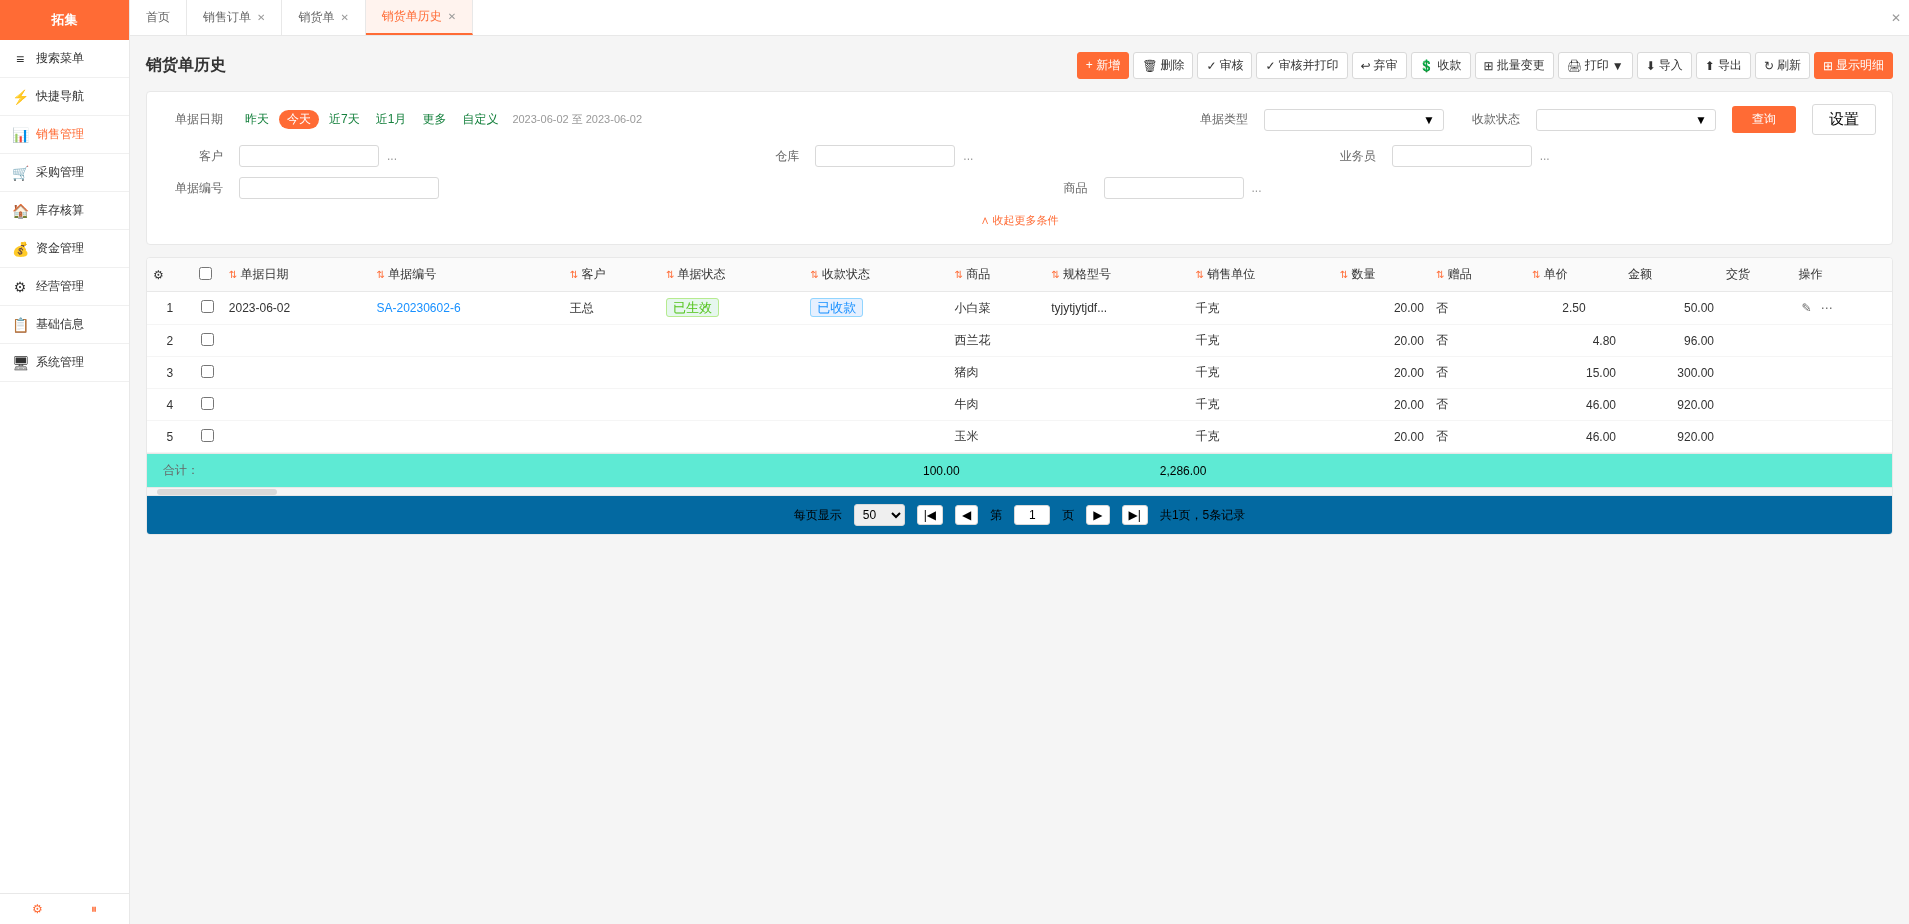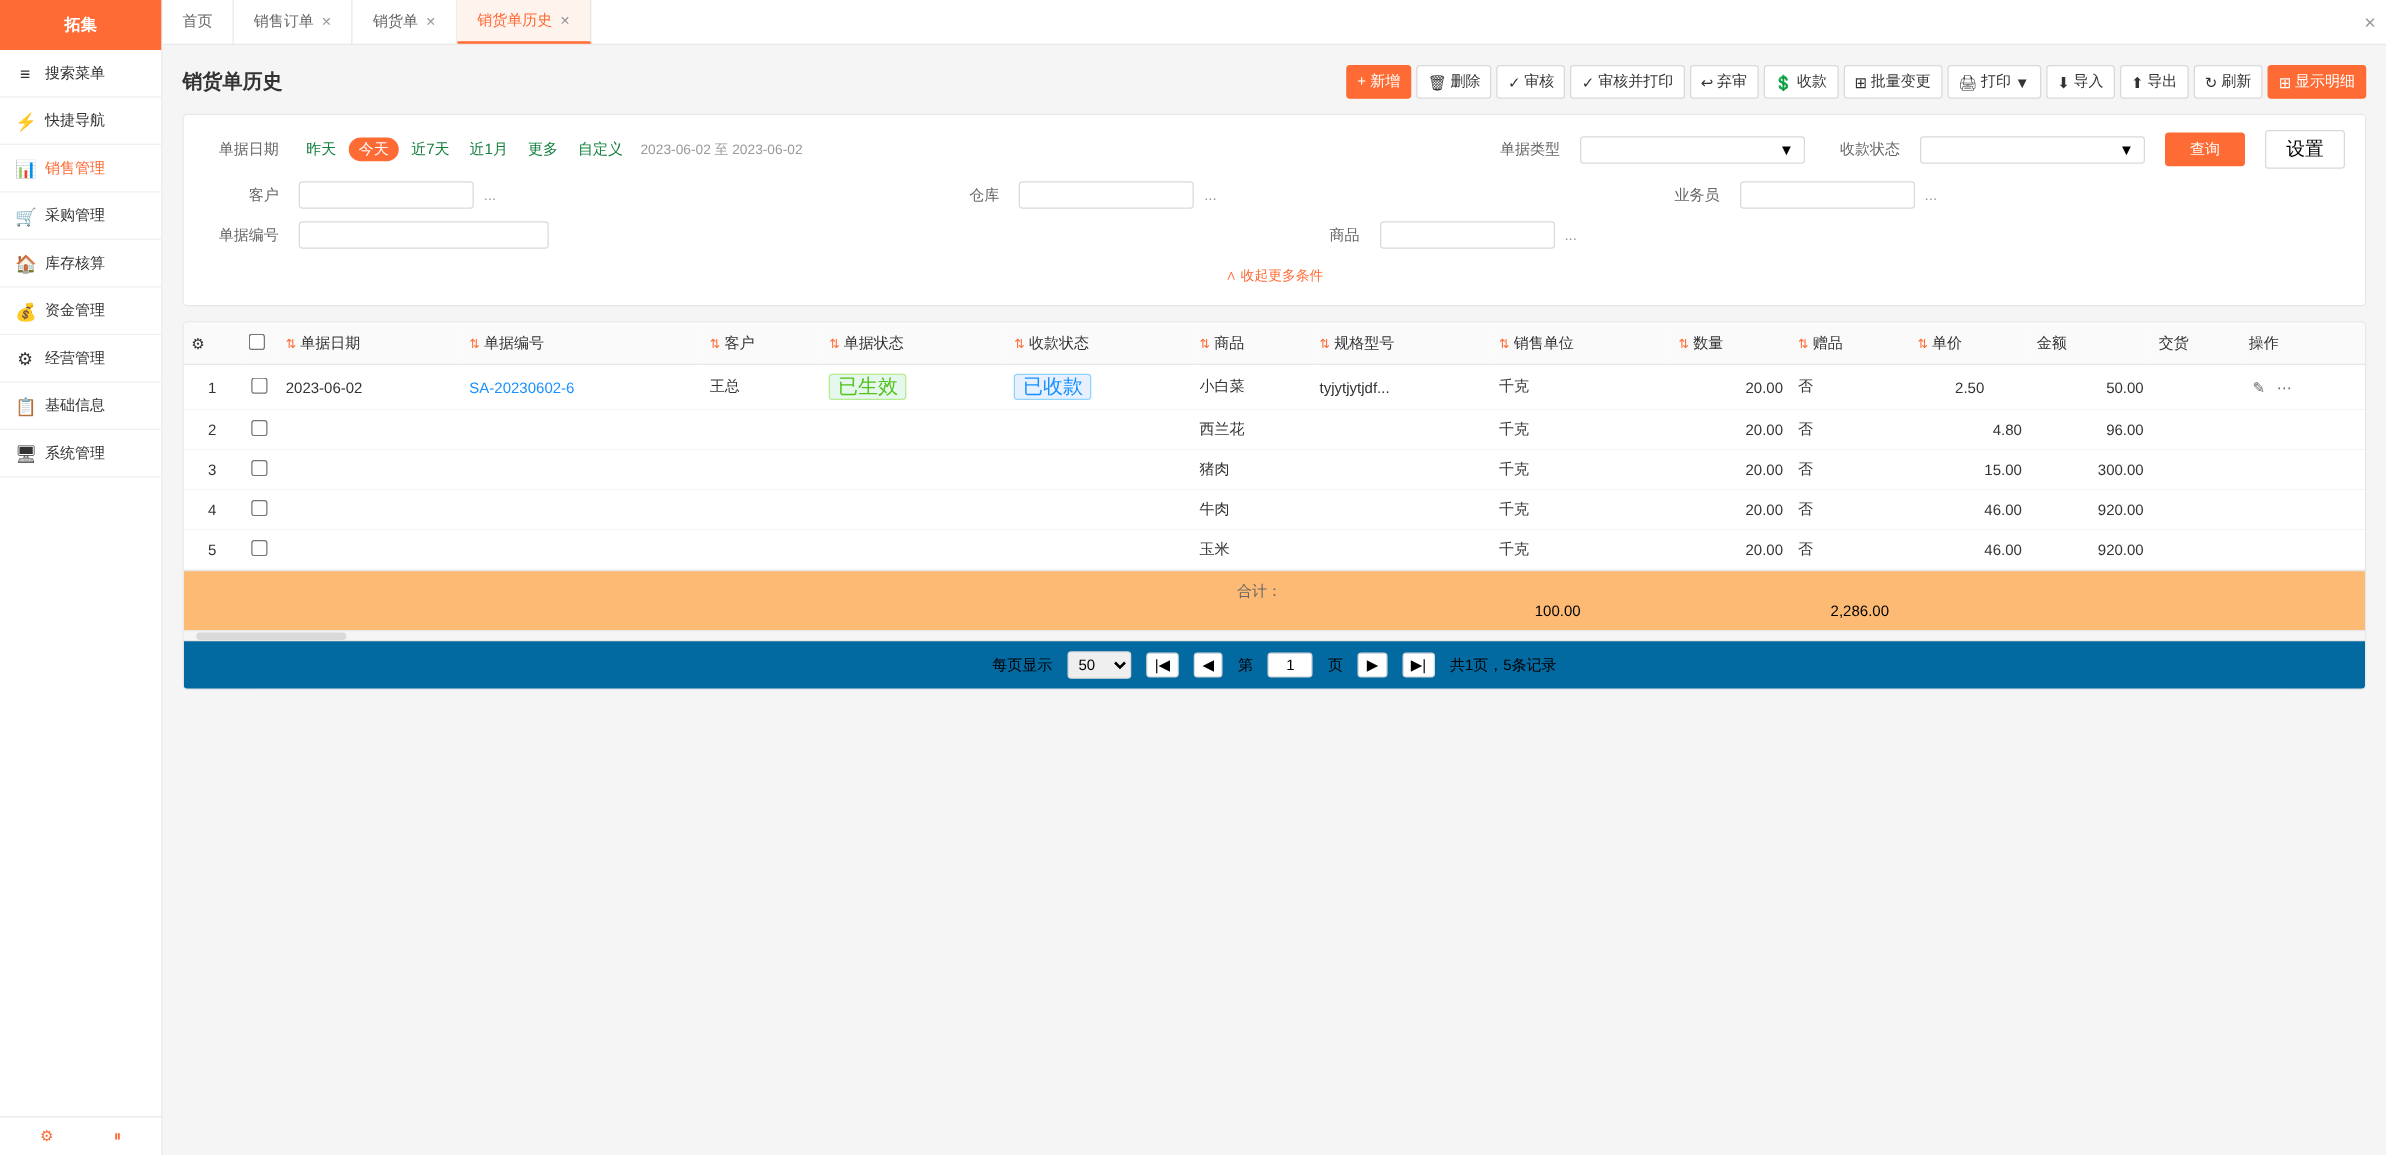--- a/index.html
+++ b/index.html
@@ -217,39 +217,38 @@
     .data-table th .sort-icon { color: #ff6b35; font-size: 10px; }
     .data-table td {
       padding: 7px 6px;
       border-bottom: 1px solid #f5f5f5;
       color: #333;
       white-space: nowrap;
     }
     .badge {
       padding: 1px 6px;
       border-radius: 3px;
-      font-size: 16px;
+      font-size: 13px;
     }
     .badge-green { background: #e6f7ee; color: #52c41a; border: 1px solid #b7eb8f; }
     .badge-blue { background: #e6f0ff; color: #1890ff; border: 1px solid #91d5ff; }
     .link-text { color: #1890ff; cursor: pointer; }
     .action-btn {
       color: #666;
       cursor: pointer;
       padding: 0 3px;
     }
 
     
     .table-footer {
       padding: 8px 16px;
-      background: #fdba74;
+      background: #5eead4;
       border-top: 1px solid #e8e8e8;
       display: flex;
       align-items: center;
-      flex-direction: column;
     }
     .total-label { color: #666; min-width: 60px; }
 
     
     .pagination-area {
       display: flex;
       align-items: center;
       justify-content: center;
       padding: 8px 16px;
       border-top: 1px solid #e8e8e8;

